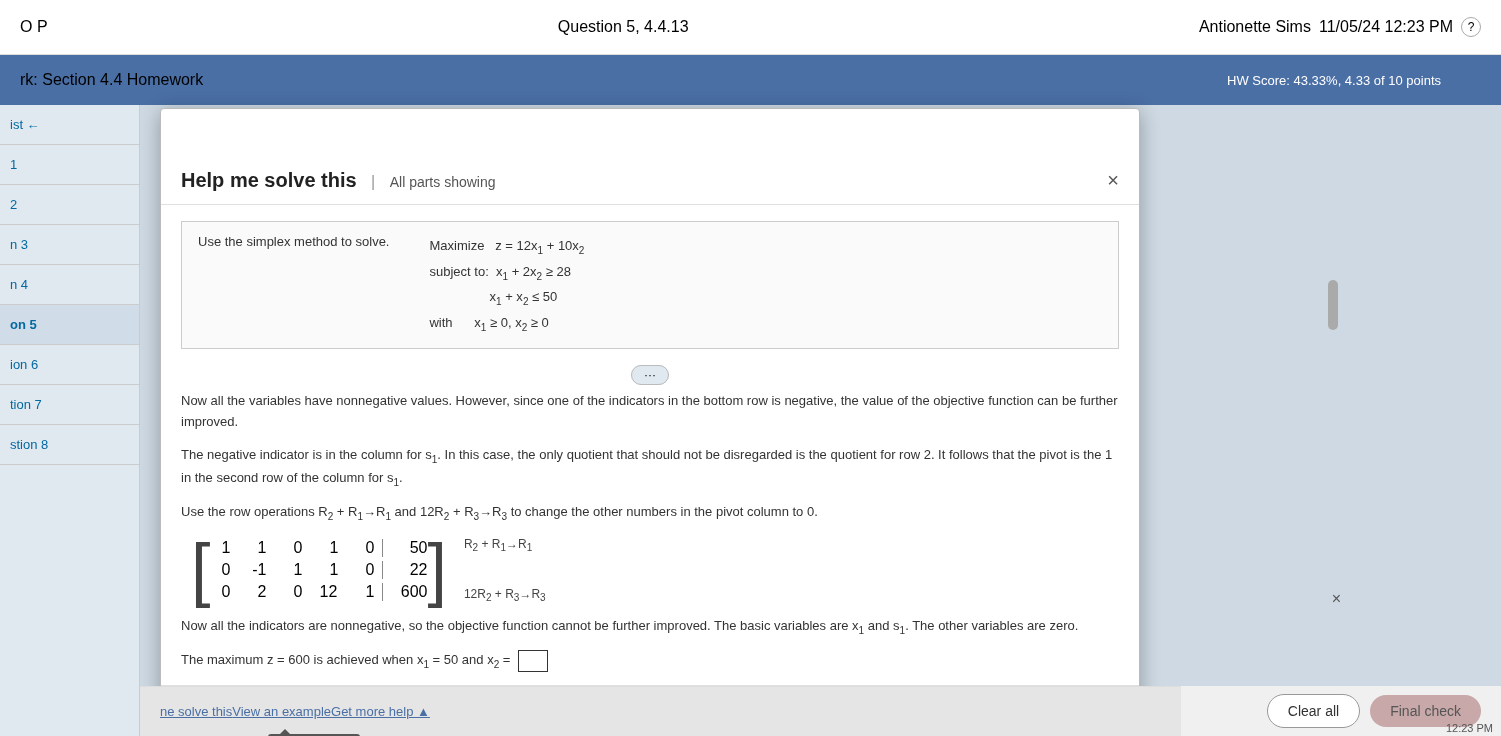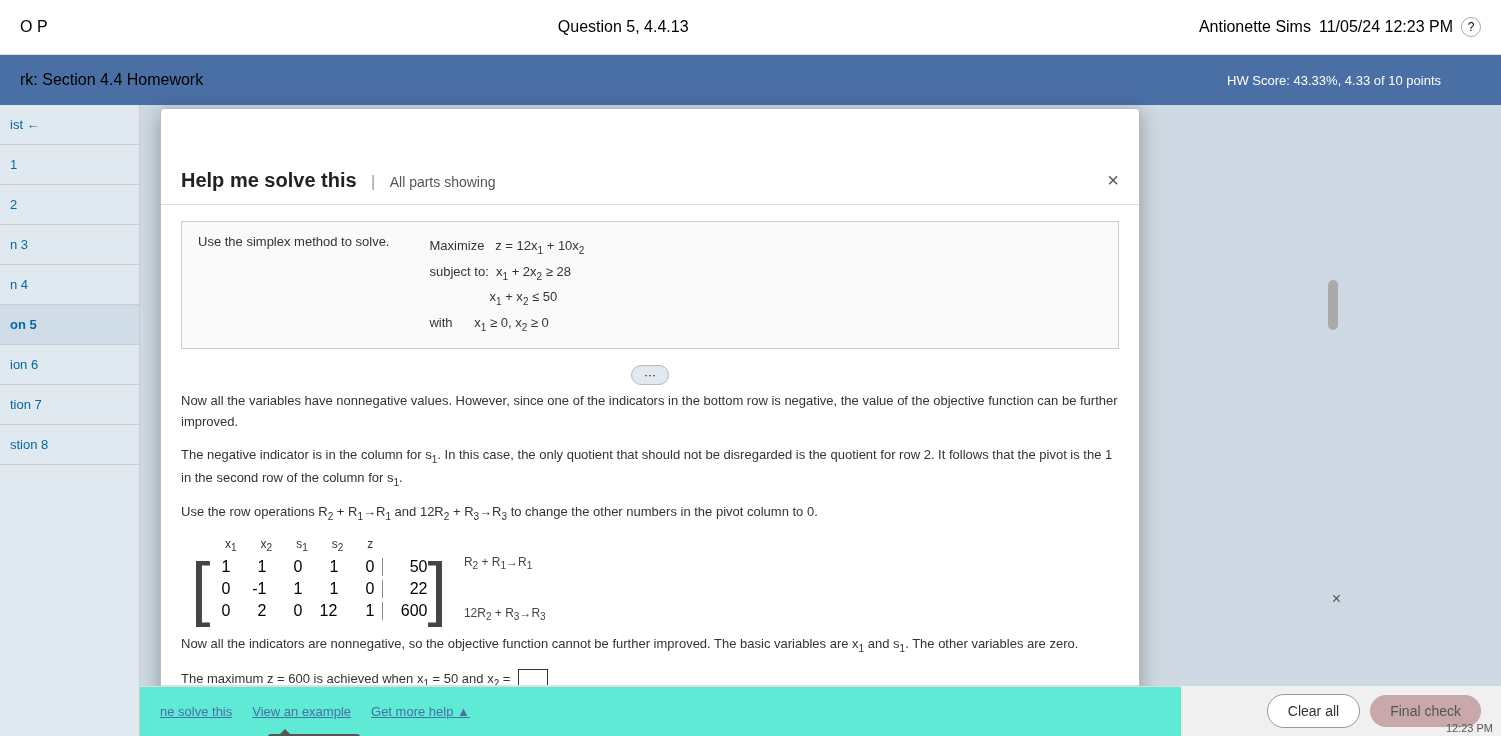--- a/index.html
+++ b/index.html
@@ -47,21 +47,21 @@
     .toolbar-btn-more { width: 56px; height: 32px; border: 1px solid #bbb; background: #fff; border-radius: 3px; cursor: pointer; font-size: 13px; color: #333; }
 
     .tooltip-box { position: absolute; top: 38px; left: 45px; background: #555; color: #fff; font-size: 12px; padding: 4px 8px; border-radius: 3px; white-space: nowrap; z-index: 10; }
     .tooltip-box::before { content: ''; position: absolute; top: -5px; left: 12px; border: 5px solid transparent; border-bottom-color: #555; border-top: none; }
 
     .input-actions { display: flex; justify-content: flex-end; gap: 10px; padding: 8px 0; }
     .btn-clear { padding: 8px 20px; border: 1px solid #999; background: #fff; border-radius: 20px; cursor: pointer; font-size: 14px; color: #333; }
     .btn-check { padding: 8px 20px; border: none; background: #e8d0d0; border-radius: 20px; cursor: pointer; font-size: 14px; color: #666; }
 
     
-    .bottom-bar { position: absolute; bottom: 0; left: 140px; width: calc(100% - 140px); height: 50px; background: #5eead4; border-top: 1px solid #ddd; display: flex; align-items: center; padding: 16px 20px; gap: 20px; }
+    .bottom-bar { position: absolute; bottom: 0; left: 140px; width: calc(100% - 140px); height: 50px; background: #e5e5e5; border-top: 1px solid #ddd; display: flex; align-items: center; padding: 16px 20px; }
     .bottom-link { font-size: 13px; color: #4a6fa5; cursor: pointer; text-decoration: underline; }
 
     
     .page-footer-right { position: absolute; bottom: 0; right: 0; width: 320px; height: 50px; background: #f0f0f0; display: flex; align-items: center; justify-content: flex-end; padding: 0 20px; gap: 10px; }
     .btn-clear-all-bottom { padding: 8px 20px; border: 1px solid #999; background: #fff; border-radius: 20px; cursor: pointer; font-size: 14px; color: #333; }
     .btn-final-check { padding: 8px 20px; border: none; background: #c8a8a8; border-radius: 20px; cursor: pointer; font-size: 14px; color: #555; }
 
     
     sub { font-size: 10px; }
     sup { font-size: 10px; }
@@ -139,27 +139,20 @@
 
     <div class="content-text">
       The negative indicator is in the column for s<sub>1</sub>. In this case, the only quotient that should not be disregarded is the quotient for row 2. It follows that the pivot is the 1 in the second row of the column for s<sub>1</sub>.
     </div>
 
     <div class="content-text">
       Use the row operations R<sub>2</sub> + R<sub>1</sub>→R<sub>1</sub> and 12R<sub>2</sub> + R<sub>3</sub>→R<sub>3</sub> to change the other numbers in the pivot column to 0.
     </div>
 
     <div style="margin:8px 0 12px 10px;">
-      <div style="display:flex;margin-left:34px;gap:20px;font-size:12px;color:#333;margin-bottom:2px;">
-        <span>x<sub>1</sub></span>
-        <span style="margin-left:4px;">x<sub>2</sub></span>
-        <span style="margin-left:4px;">s<sub>1</sub></span>
-        <span style="margin-left:4px;">s<sub>2</sub></span>
-        <span style="margin-left:4px;">z</span>
-      </div>
       <div style="display:flex;align-items:center;">
         <span style="font-size:70px;font-weight:100;line-height:0.85;color:#444;">[</span>
         <div style="display:flex;flex-direction:column;">
 
           <div style="display:flex;align-items:center;padding:2px 0;">
             <div style="display:flex;gap:16px;min-width:140px;">
               <span style="width:20px;text-align:right;">1</span>
               <span style="width:20px;text-align:right;">1</span>
               <span style="width:20px;text-align:right;">0</span>
               <span style="width:20px;text-align:right;">1</span>

